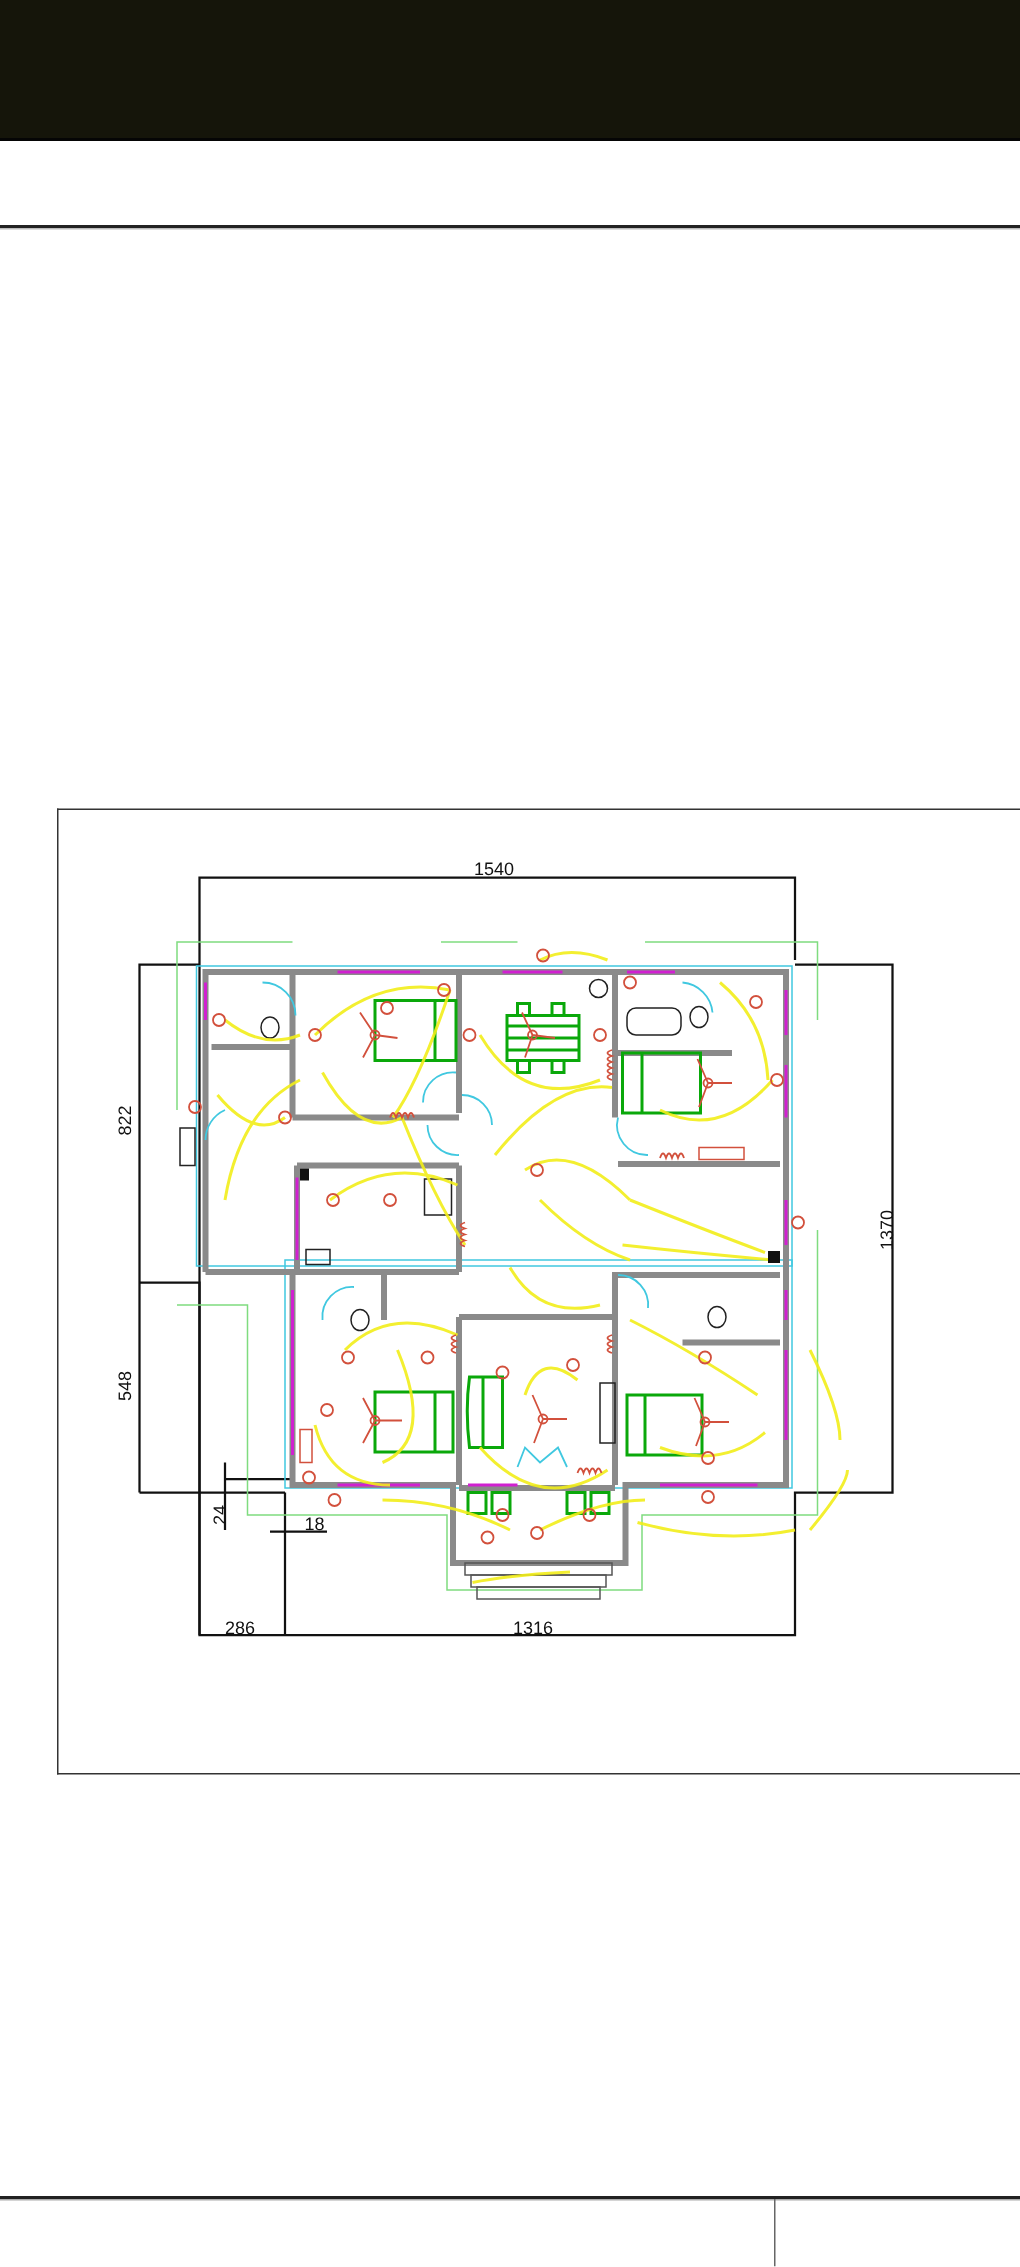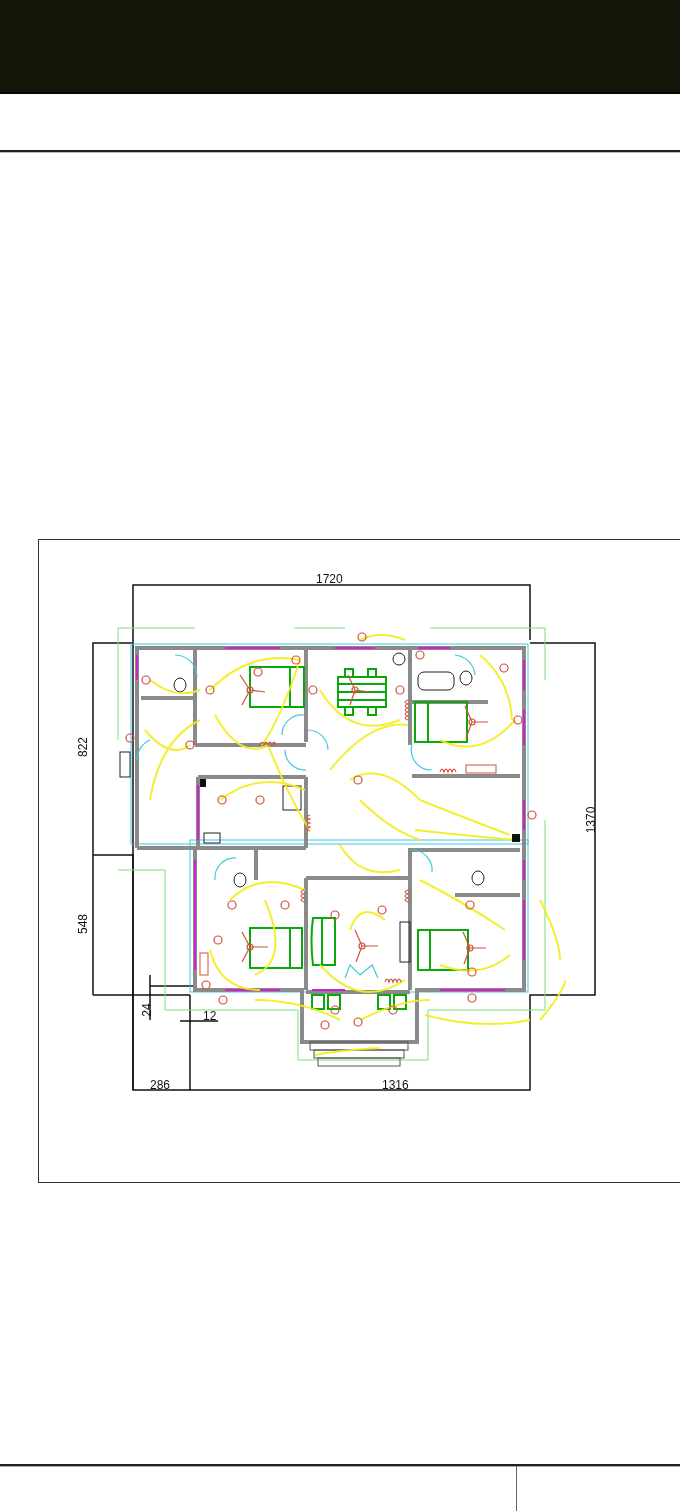--- a/index.html
+++ b/index.html
@@ -261,23 +261,23 @@
     <path d="M304,890 q-6,2 0,4 q-6,2 0,4 q-6,2 0,4"></path>
     <path d="M408,890 q-6,2 0,4 q-6,2 0,4 q-6,2 0,4"></path>
     <path d="M385,982 q2,-6 4,0 q2,-6 4,0 q2,-6 4,0 q2,-6 4,0"></path>
   </g>
   <rect x="466" y="765" width="30" height="8" fill="none" stroke="#d2503c" stroke-width="1"></rect>
   <rect x="200" y="953" width="8" height="22" fill="none" stroke="#d2503c" stroke-width="1"></rect>
   <rect x="512" y="834" width="8" height="8" fill="#111"></rect>
   <rect x="200" y="779" width="6" height="8" fill="#111"></rect>
 </svg>
 
-<div class="dim-label" style="left:316px; top:573px;">1720</div>
+<div class="dim-label" style="left:316px; top:573px;">1540</div>
 <div class="dim-label rot" style="left:73px; top:741px;">822</div>
 <div class="dim-label rot" style="left:73px; top:918px;">548</div>
 <div class="dim-label rot" style="left:578px; top:814px;">1370</div>
-<div class="dim-label" style="left:342px; top:1079px;margin-left:40px;">1316</div>
+<div class="dim-label" style="left:342px; top:1079px;">1316</div>
 <div class="dim-label" style="left:150px; top:1079px;">286</div>
 <div class="dim-label rot" style="left:140px; top:1004px;">24</div>
-<div class="dim-label" style="left:203px; top:1010px;">12</div>
+<div class="dim-label" style="left:203px; top:1010px;">18</div>
 
 <div class="footer-rule"></div>
 <div class="footer-divider"></div>
 
 </body></html>

